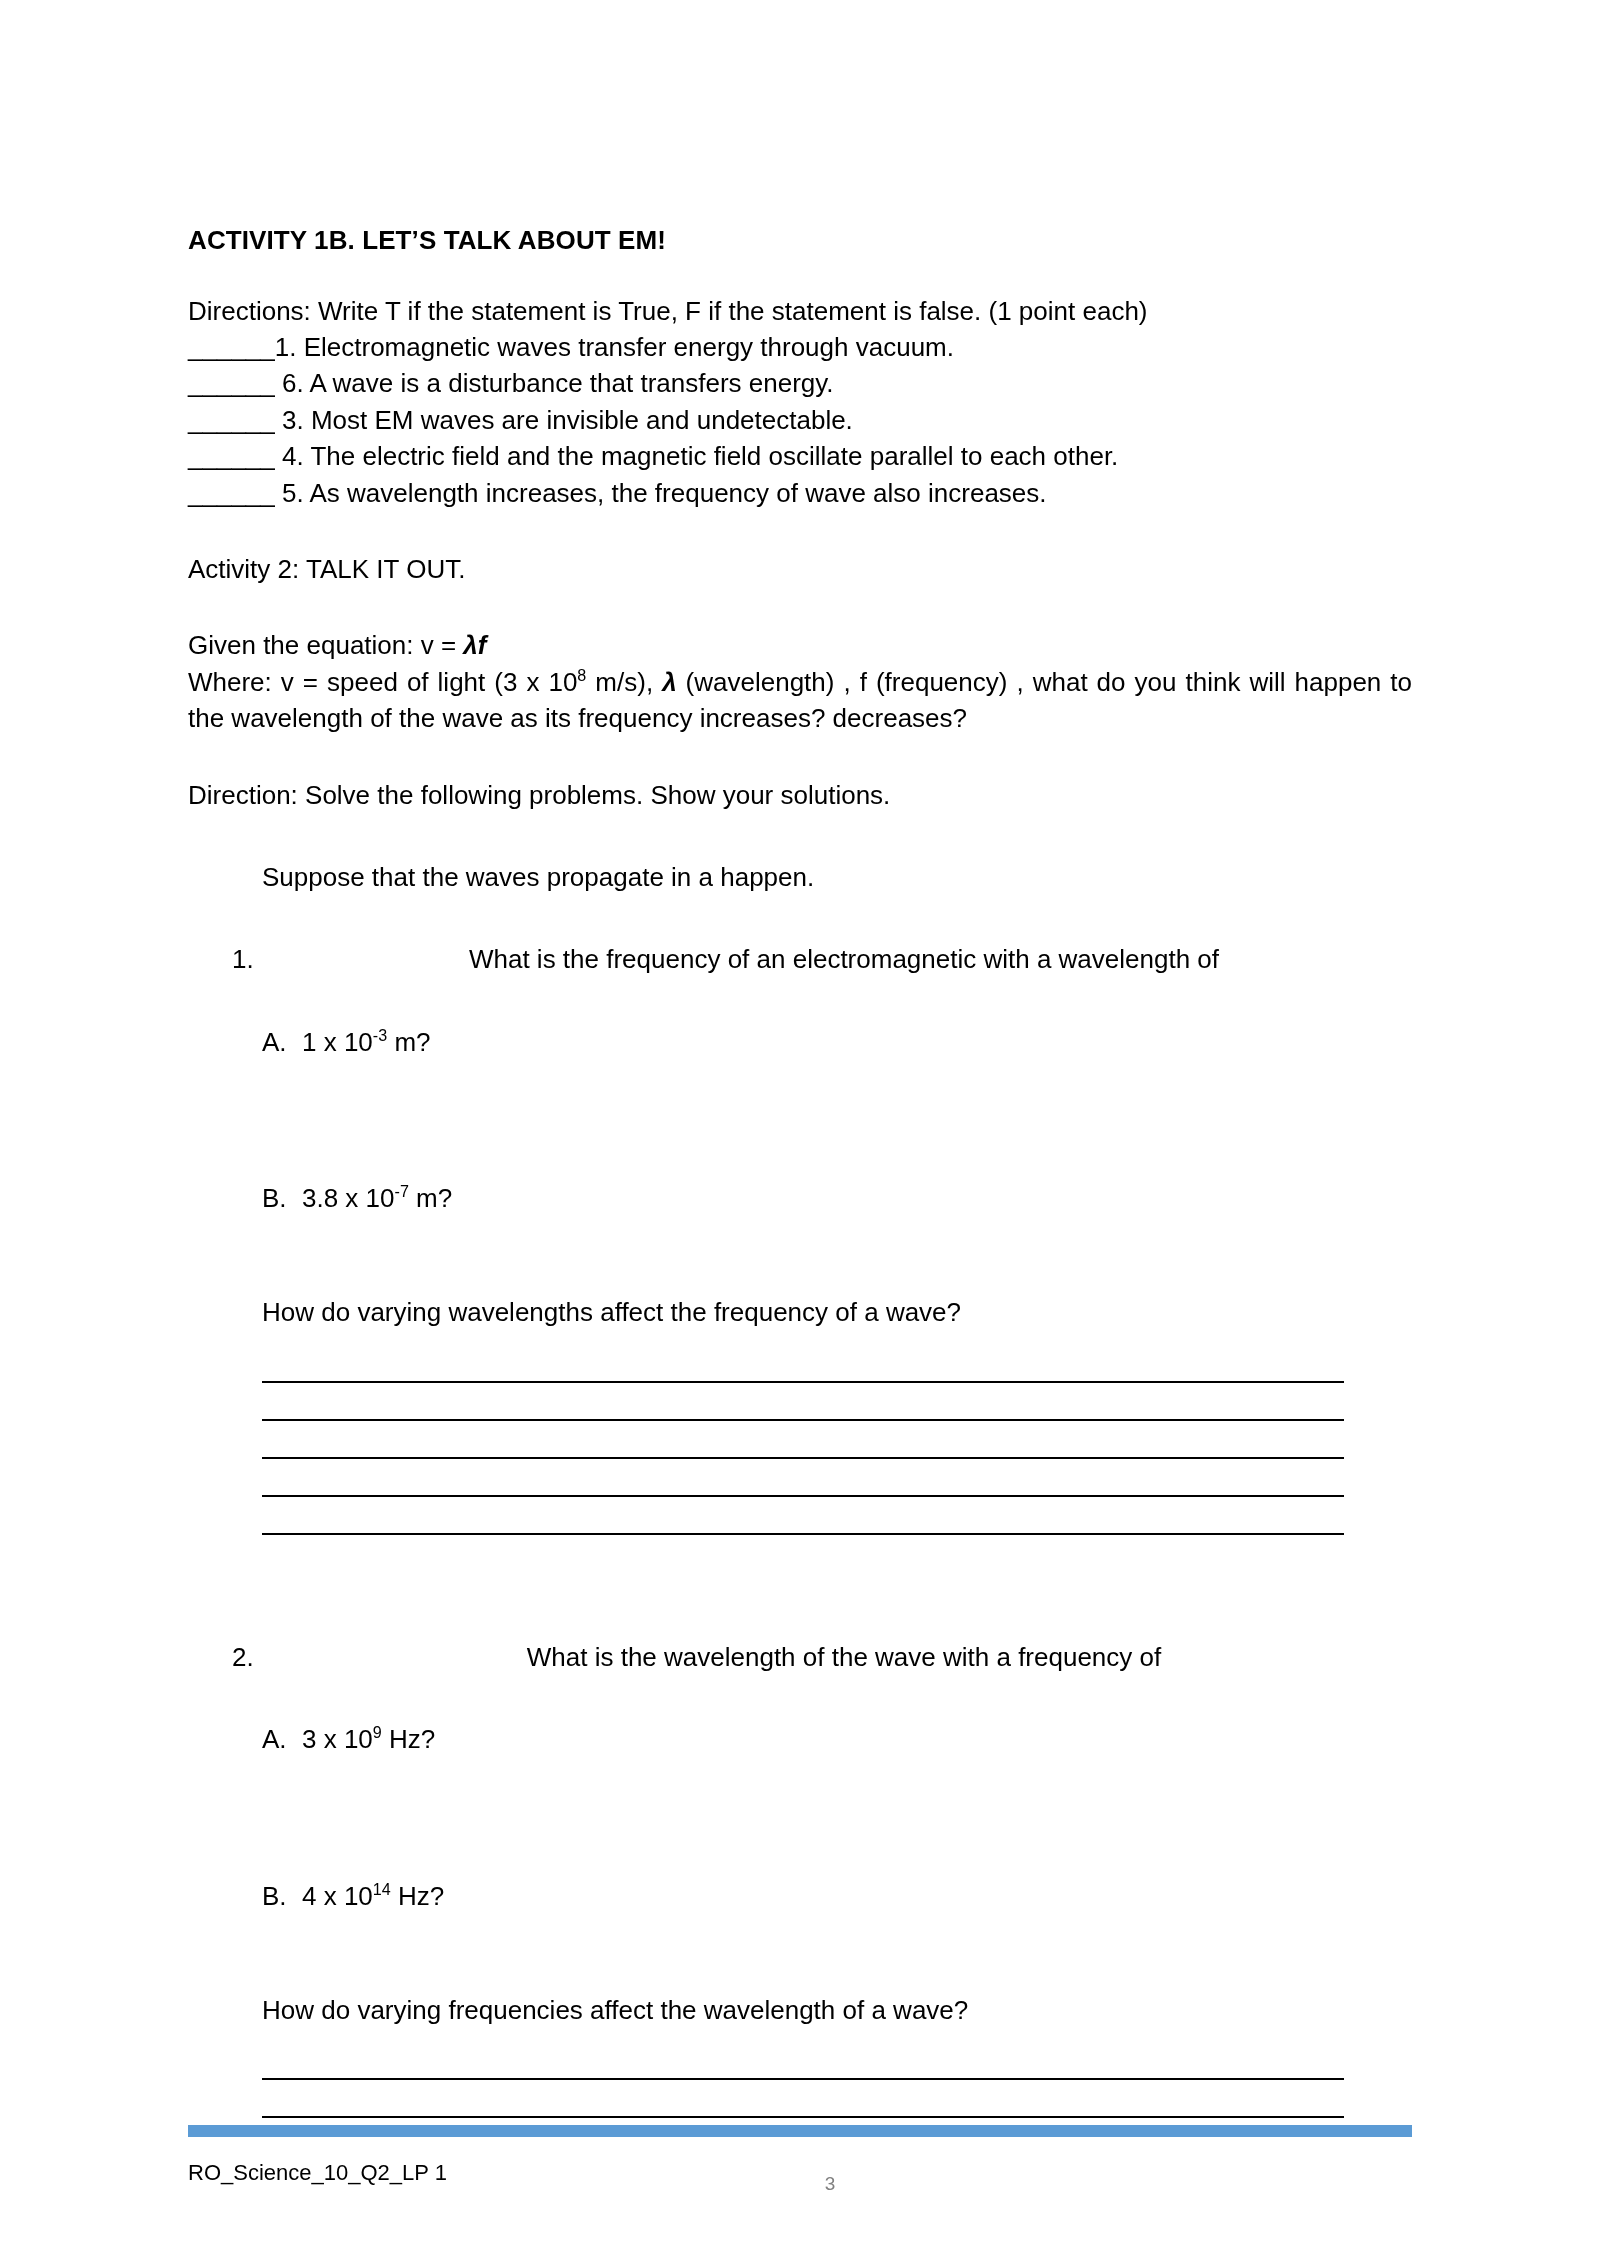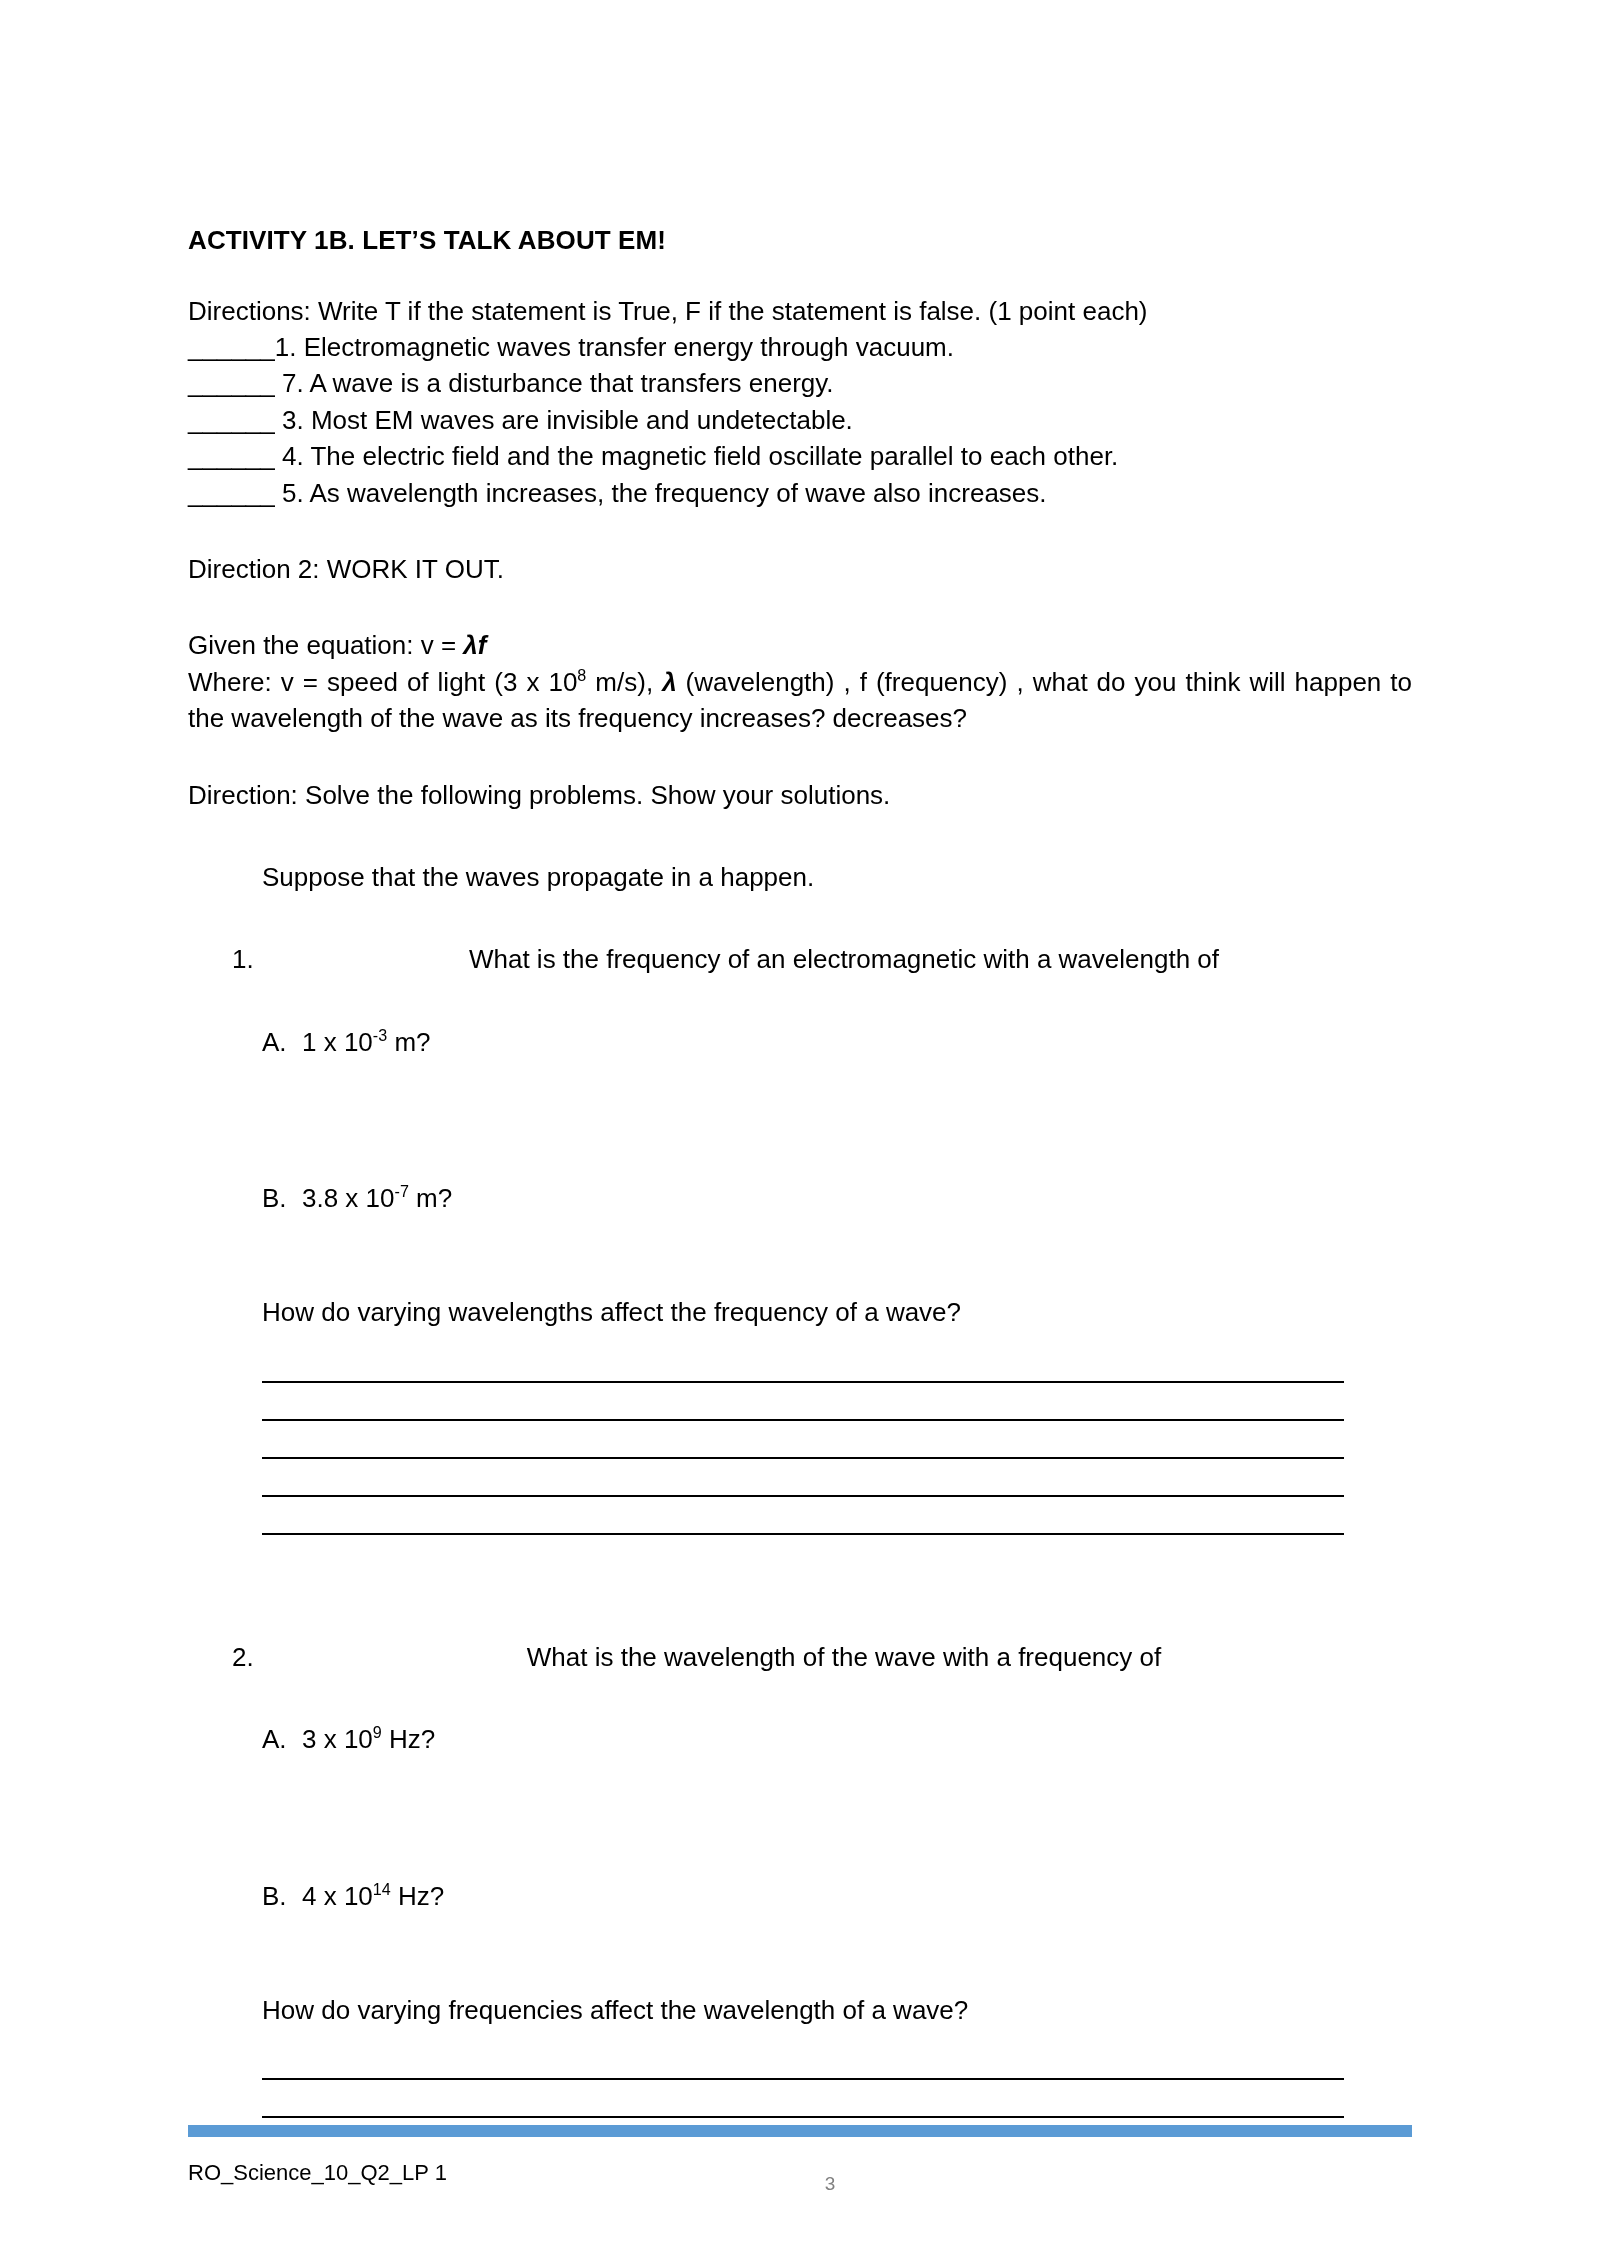--- a/index.html
+++ b/index.html
@@ -95,29 +95,29 @@
 <div class="page">
 
   <div class="content">
 
     <div class="h-title">ACTIVITY 1B. LET’S TALK ABOUT EM!</div>
 
     <div class="para">Directions: Write T if the statement is True, F if the statement is false. (1 point each)</div>
 
     <div class="tf-list">
       <div class="tf-line">______1. Electromagnetic waves transfer energy through vacuum.</div>
-      <div class="tf-line">______ 7. A wave is a disturbance that transfers energy.</div>
+      <div class="tf-line">______ 6. A wave is a disturbance that transfers energy.</div>
       <div class="tf-line">______ 3. Most EM waves are invisible and undetectable.</div>
       <div class="tf-line">______ 4. The electric field and the magnetic field oscillate parallel to each other.</div>
       <div class="tf-line">______ 5. As wavelength increases, the frequency of wave also increases.</div>
     </div>
 
     <div class="gap-40"></div>
 
-    <div class="para">Direction 2: WORK IT OUT.</div>
+    <div class="para">Activity 2: TALK IT OUT.</div>
 
     <div class="gap-40"></div>
 
     <div class="para">
       <span>Given the equation:  v = </span><span class="bi">λf</span>
     </div>
 
     <div class="para just"><span>Where: v = speed of light (3 x 10</span><sup>8</sup><span> m/s), </span><span class="bi">λ</span><span> (wavelength) , f  (frequency) , what do you think will happen to the wavelength of the wave as its frequency increases? decreases?</span></div>
 
     <div class="gap-40"></div>

